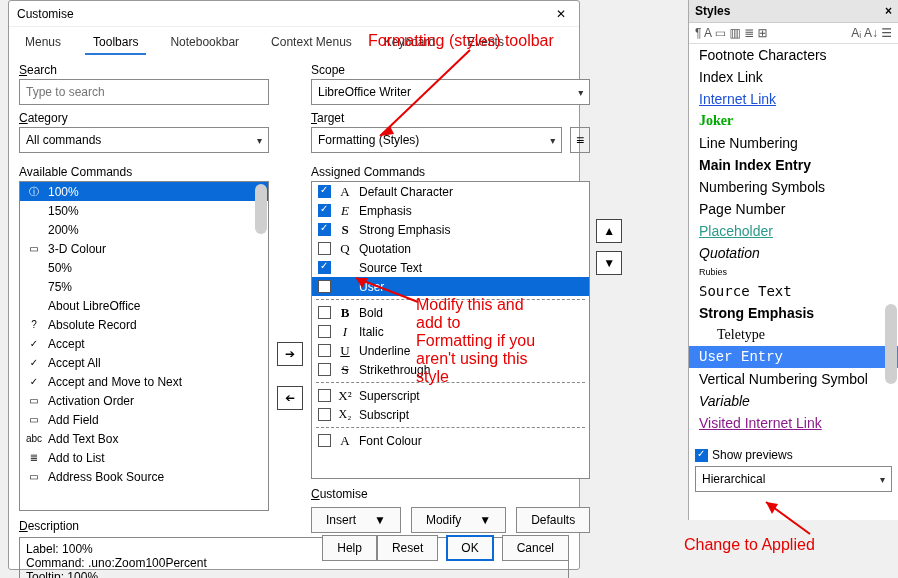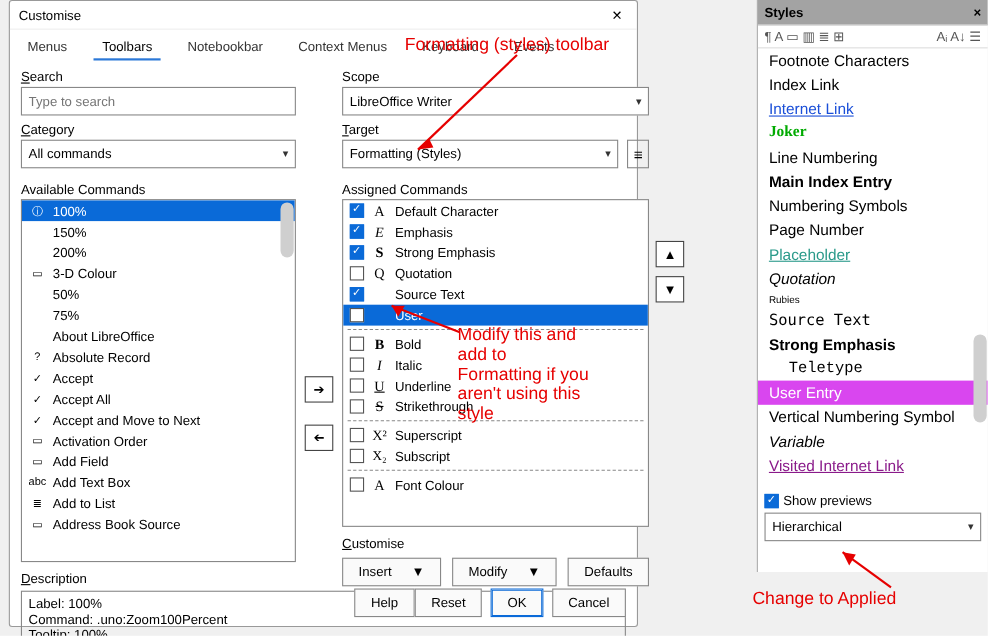--- a/index.html
+++ b/index.html
@@ -32,25 +32,25 @@
 .cust-row { display:flex; gap:10px; padding:4px 0 0 0;}
 .btn { border:1px solid #888; background:#fafafa; height:26px; padding:0 14px; display:inline-flex; align-items:center; gap:18px;}
 .btn.primary { border:1px solid #0a6ad8; box-shadow:inset 0 0 0 1px #0a6ad8;}
 .footer { position:absolute; bottom:8px; left:10px; right:10px; display:flex; justify-content:flex-end;}
 .footer .right { display:flex; gap:8px;}
 .ham { width:20px; height:26px; border:1px solid #888; display:flex; align-items:center; justify-content:center; font-size:14px; margin-left:4px;}
 .target-row{display:flex; gap:4px;}
 .scrollthumb{position:absolute; right:1px; top:2px; width:12px; height:50px; background:#cfcfcf; border-radius:6px;}
 
 .styles { position:absolute; right:0; top:0; width:210px; height:520px; background:#fff; border-left:1px solid #aaa;}
-.styles-title{background:#a3a3a3; padding:4px 6px; font-weight:600; display:flex; justify-content:space-between; border-bottom:1px solid #ccc;}
+.styles-title{background:#e5e5e5; padding:4px 6px; font-weight:600; display:flex; justify-content:space-between; border-bottom:1px solid #ccc;}
 .styles-tools{display:flex; gap:6px; padding:3px 6px; border-bottom:1px solid #ddd; font-size:11px; color:#555; justify-content:space-between;}
 .styles-list{overflow:auto; height:400px; position:relative;}
 .sitem{padding:3px 10px; font-size:14px; white-space:nowrap;}
-.sitem.sel{background:#d946ef; color:#fff; font-family:Liberation Sans, sans-serif;}
+.sitem.sel{background:#3b82f6; color:#fff; font-family:Liberation Mono, monospace;}
 .sp-row{display:flex; align-items:center; gap:4px; padding:4px 6px;}
 
 .anno { position:absolute; color:#e60000; font-size:16px; font-family:Arial, sans-serif;}
 </style>
 </head>
 <body>
 
 <div class="dlg">
   <div class="dlg-title">
     <span>Customise</span>
@@ -299,21 +299,21 @@
       <div class="sitem" style="font-family:'Comic Sans MS',cursive;color:#0a0;font-weight:bold;">Joker</div>
       <div class="sitem">Line Numbering</div>
       <div class="sitem" style="font-weight:bold;">Main Index Entry</div>
       <div class="sitem">Numbering Symbols</div>
       <div class="sitem">Page Number</div>
       <div class="sitem" style="color:#2a9a8a;text-decoration:underline;">Placeholder</div>
       <div class="sitem" style="font-style:italic;">Quotation</div>
       <div class="sitem" style="font-size:9px;">Rubies</div>
       <div class="sitem" style="font-family:monospace;">Source Text</div>
       <div class="sitem" style="font-weight:bold;">Strong Emphasis</div>
-      <div class="sitem" style="font-family:Liberation Mono, monospace;padding-left:28px;">Teletype</div>
+      <div class="sitem" style="font-family:Liberation Serif, serif;padding-left:28px;">Teletype</div>
       <div class="sitem sel">User Entry</div>
       <div class="sitem">Vertical Numbering Symbol</div>
       <div class="sitem" style="font-style:italic;">Variable</div>
       <div class="sitem" style="color:#8a1a8a;text-decoration:underline;">Visited Internet Link</div>
     </div>
   <div class="sp-row">
     <span class="chk on"></span>
     <span>Show previews</span>
   </div>
   <div class="sp-row" style="padding-top:0">

